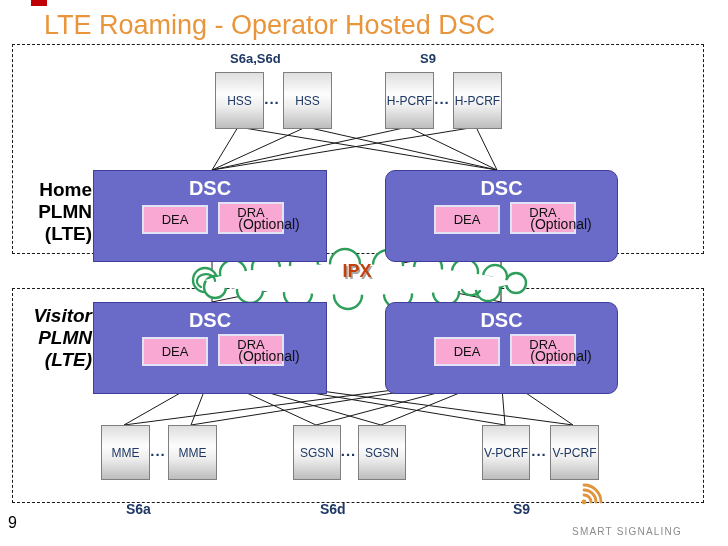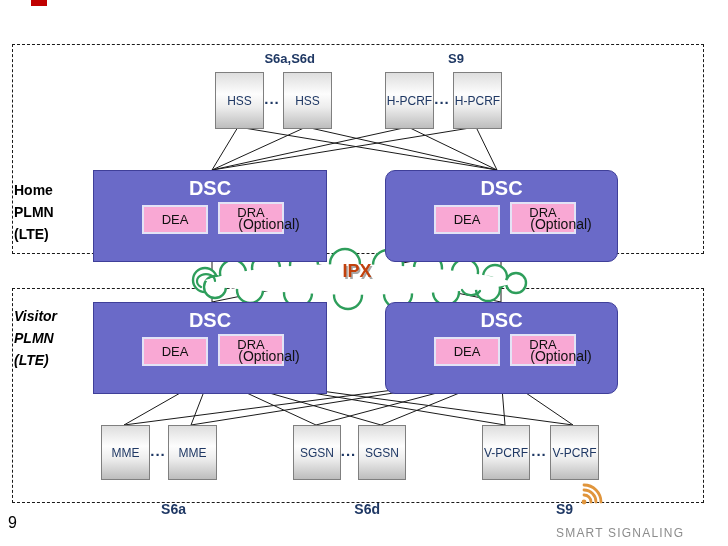--- a/index.html
+++ b/index.html
@@ -18,28 +18,28 @@
     font-size:27px;color:#E8953C;letter-spacing:0;
     white-space:nowrap;
   }
 
   
   .plmn-box{border:1.5px dashed #1a1a1a;background:transparent;z-index:1;}
   #home-box{left:12px;top:44px;width:690px;height:208px;}
   #visitor-box{left:12px;top:288px;width:690px;height:213px;}
 
   .plmn-label{
-    width:78px;text-align:left;font-weight:bold;font-size:14px;
+    width:78px;text-align:right;font-weight:bold;font-size:19px;
     line-height:22px;color:#000;z-index:3;
   }
   #home-label{left:14px;top:179px;}
   #visitor-label{left:14px;top:305px;font-style:italic;}
 
   
-  .iface{font-weight:bold;color:#1F3864;text-align:right;z-index:3;}
+  .iface{font-weight:bold;color:#1F3864;text-align:left;z-index:3;}
   .iface-top{font-size:13px;}
   .iface-bottom{font-size:14px;margin-top:20px;}
   #iface-s6as6d{left:230px;top:51px;width:85px;}
   #iface-s9-top{left:420px;top:51px;width:44px;}
   #iface-s6a{left:126px;top:481px;width:60px;}
   #iface-s6d{left:320px;top:481px;width:60px;}
   #iface-s9{left:513px;top:481px;width:60px;}
 
   
   .gray-node{
@@ -108,32 +108,33 @@
   #page-number{left:8px;top:514px;font-size:16px;color:#000;z-index:3;}
 
   #logo{left:556px;top:480px;width:168px;height:62px;z-index:4;}
   #logo-wordmark{
     position:absolute;left:6px;top:11px;
     font-size:30px;font-weight:bold;letter-spacing:-1.5px;color:#33596E;
     white-space:nowrap;
   }
   #logo-wordmark .accent{color:#DFA045;}
   #logo-tagline{
-    position:absolute;left:0;top:46px;width:142px;text-align:left;
-    font-size:12px;letter-spacing:1.2px;color:#8C8C8C;white-space:nowrap;
+    position:absolute;left:0;top:46px;width:142px;text-align:center;
+    font-size:10px;letter-spacing:1.2px;color:#8C8C8C;white-space:nowrap;
   }
   #logo-signal{position:absolute;left:20px;top:1px;}
 </style>
 </head>
 <body>
 
 <div id="slide">
 
   <div class="abs" id="red-marker"></div>
 
+  <div class="abs" id="slide-title">LTE Roaming - Operator Hosted DSC</div>
 
   <div class="abs plmn-box" id="home-box"></div>
   <div class="abs plmn-box" id="visitor-box"></div>
 
   <svg class="abs" id="diagram-svg" width="728" height="546" viewBox="0 0 728 546">
 
     <line x1="238" y1="127" x2="212" y2="170"></line>
     <line x1="238" y1="127" x2="497" y2="170"></line>
     <line x1="306" y1="127" x2="212" y2="170"></line>
     <line x1="306" y1="127" x2="497" y2="170"></line>

